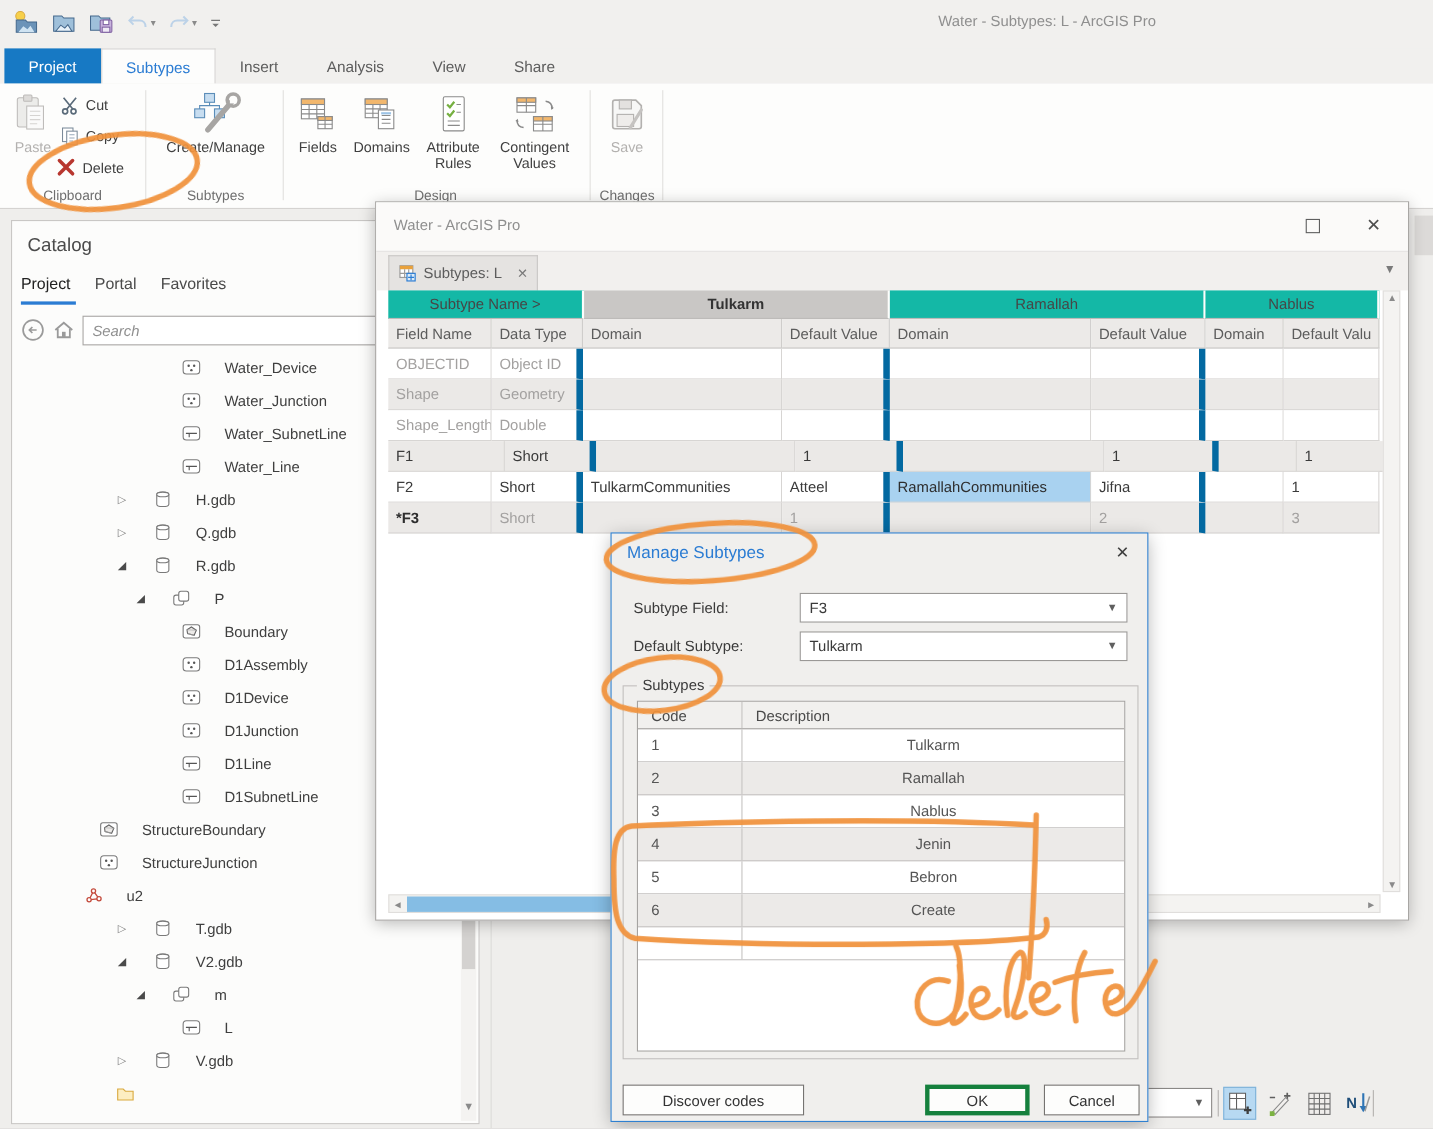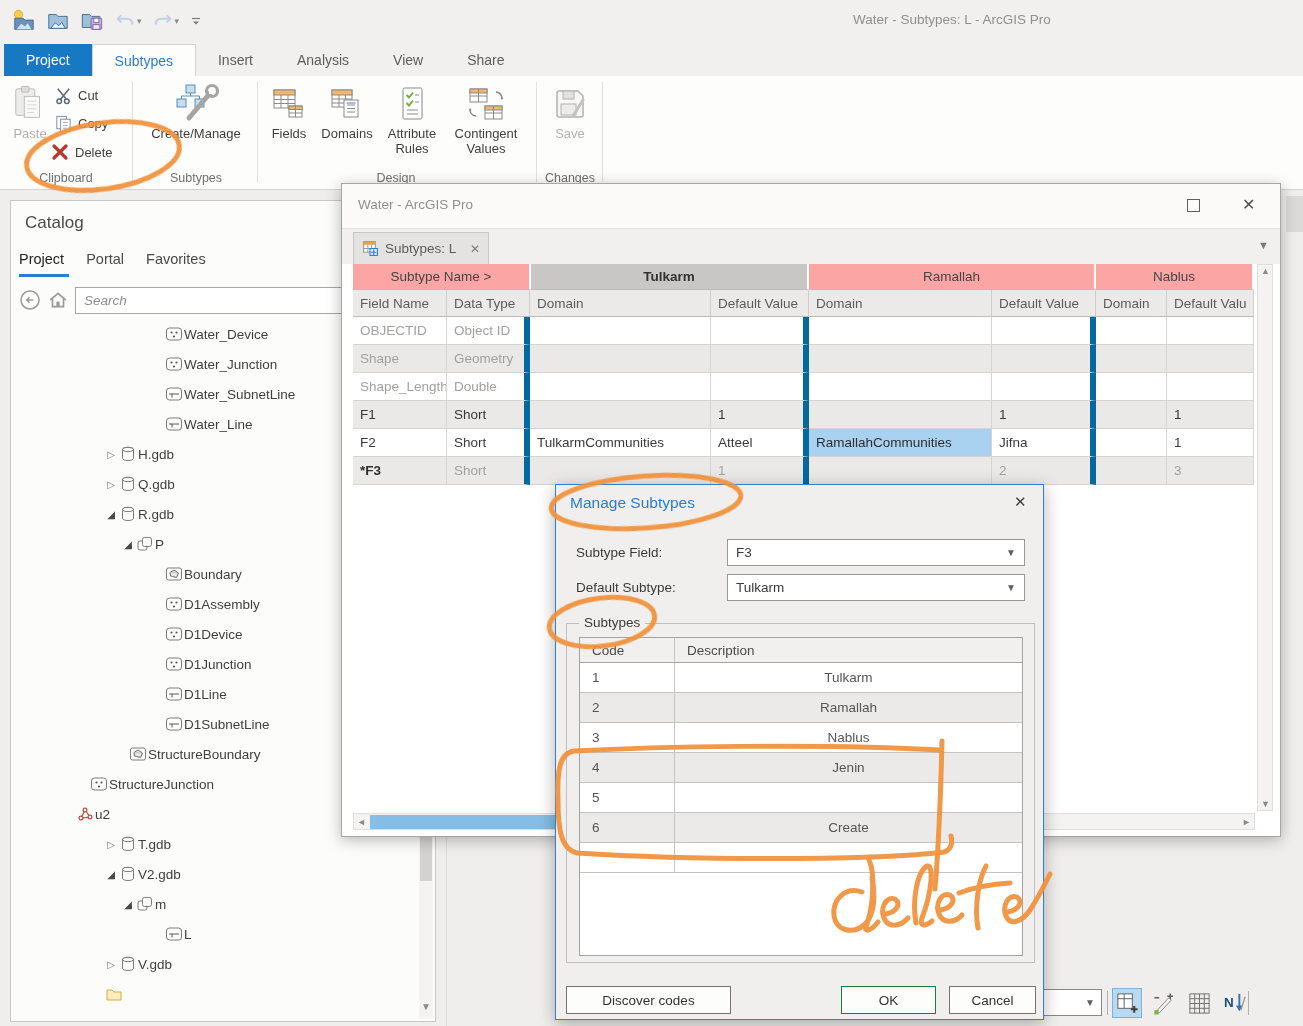--- a/index.html
+++ b/index.html
@@ -30,21 +30,21 @@
   
   .catalog{position:absolute;left:10px;top:200px;width:426px;height:822px;background:#fcfcfb;border:1px solid #c9c7c5;}
   .cat-title{position:absolute;left:14px;top:12px;font-size:17px;color:#4a4a4a;}
   .cat-tabs{position:absolute;left:8px;top:50px;display:flex;gap:22px;font-size:14.5px;color:#4a4a4a;}
   .cat-tab.sel{color:#222;}
   .cat-underline{position:absolute;left:8px;top:73px;width:50px;height:3px;background:#2b7cd3;}
   .cat-search{position:absolute;left:64px;top:86px;width:344px;height:27px;border:1px solid #a8a6a4;background:#fff;font-family:"Liberation Sans",sans-serif;font-size:13.5px;padding:0 8px;color:#444;}
   .cat-search::placeholder{font-style:italic;color:#8f8f8f;}
   .cat-nav{position:absolute;top:88px;display:flex;}
   .tree{position:absolute;left:0;top:118px;width:408px;height:704px;overflow:hidden;}
-  .tree-row{height:30px;display:flex;align-items:center;gap:0;font-size:13.5px;color:#3f3f3f;white-space:nowrap;}
+  .tree-row{height:30px;display:flex;align-items:center;gap:20px;font-size:13.5px;color:#3f3f3f;white-space:nowrap;}
   .expander{width:14px;font-size:10px;color:#7a7a7a;text-align:center;flex:none;}
   .expander.expanded{color:#4a4a4a;}
   .tree-row .icon{width:20px;flex:none;}
   .cat-scroll{position:absolute;right:2px;top:118px;width:14px;height:700px;background:#f4f3f1;}
   .cat-thumb{position:absolute;left:1px;top:2px;width:12px;height:560px;background:#d4d2d0;}
   .cat-downarrow{position:absolute;right:2px;top:820px;width:14px;font-size:10px;color:#8a8a8a;text-align:center;top:800px;}
 
   .dock-sep{position:absolute;left:446px;top:190px;width:1px;height:836px;background:#dddcda;}
   .right-strip-block{position:absolute;left:1286px;top:196px;width:17px;height:36px;background:#dcdad8;}
 
@@ -53,21 +53,21 @@
   .ww-titlebar{position:absolute;left:0;top:0;width:100%;height:45px;background:#fbfaf9;border-bottom:1px solid #e4e2e0;}
   .ww-title{position:absolute;left:16px;top:13px;font-size:13.5px;color:#8f8f8f;}
   .ww-max{position:absolute;left:845px;top:15px;width:13px;height:13px;border:1.5px solid #5f5f5f;}
   .ww-close{position:absolute;left:900px;top:11px;font-size:16px;color:#4f4f4f;}
   .ww-tabstrip{position:absolute;left:0;top:45px;width:100%;height:35px;background:#f2f0ee;}
   .ww-tab{position:absolute;left:11px;top:3px;width:136px;height:32px;background:#e5e3e1;border:1px solid #c9c7c5;border-bottom:none;display:flex;align-items:center;gap:6px;padding:0 8px;font-size:13.5px;color:#5c5c5c;}
   .ww-tab-close{margin-left:auto;font-size:12px;color:#7a7a7a;}
   .ww-caret{position:absolute;left:916px;top:10px;font-size:11px;color:#7a7a7a;}
   .wtable{position:absolute;left:11px;top:80px;}
   .gh-row{display:flex;}
-  .gh{height:26px;line-height:26px;text-align:center;font-size:13.5px;color:#464646;background:#fca5a5;border-right:2px solid #fdfdfc;border-bottom:1px solid #bdbbb9;overflow:hidden;white-space:nowrap;}
+  .gh{height:26px;line-height:26px;text-align:center;font-size:13.5px;color:#464646;background:#14b8a6;border-right:2px solid #fdfdfc;border-bottom:1px solid #bdbbb9;overflow:hidden;white-space:nowrap;}
   .gh.bold{font-weight:bold;background:#c9c7c5;color:#333;}
   .ch-row{display:flex;}
   .ch{height:27px;line-height:27px;padding-left:7px;font-size:13.5px;color:#5c5c5c;background:#eceae8;border-right:1px solid #cfcdcb;border-bottom:1px solid #bdbbb9;overflow:hidden;white-space:nowrap;}
   .trow{display:flex;}
   .cell{height:28px;line-height:28px;padding-left:7px;font-size:13.5px;border-right:1px solid #d7d5d3;border-bottom:1px solid #d7d5d3;overflow:hidden;white-space:nowrap;background:#fff;}
   .trow.zebra .cell{background:#ebe9e7;}
   .cell.gsep{border-right:6px solid #0369a1;}
   .cell.muted{color:#a3a1a0;}
   .cell.dark{color:#3a3a3a;}
   .cell.boldcell{font-weight:bold;color:#2e2e2e;}
@@ -88,21 +88,21 @@
   .groupbox-label{position:absolute;left:12px;top:-9px;background:#f0efed;padding:0 5px;font-size:13.5px;color:#3a3a3a;}
   .dtable{position:absolute;left:12px;top:13px;width:444px;height:319px;background:#fff;border:1px solid #a5a3a1;overflow:hidden;}
   .dhead{display:flex;height:25px;background:#f1f0ee;border-bottom:1px solid #a5a3a1;font-size:13.5px;color:#4a4a4a;align-items:center;}
   .dhead .dcode{padding-left:12px;width:95px;border-right:1px solid #c6c4c2;height:100%;display:flex;align-items:center;}
   .dhead .ddesc{padding-left:12px;}
   .drow{display:flex;height:30px;border-bottom:1px solid #c6c4c2;font-size:13.5px;color:#555;}
   .drow.alt{background:#eceae8;}
   .drow .dcode{width:95px;border-right:1px solid #c6c4c2;display:flex;align-items:center;padding-left:12px;}
   .drow .ddesc{flex:1;display:flex;align-items:center;justify-content:center;}
   .dlg-btn{position:absolute;height:28px;background:#fdfdfc;border:1px solid #757371;font-size:13.5px;color:#333;display:flex;align-items:center;justify-content:center;}
-  .dlg-btn.primary{border:1px solid #15803d;}
+  .dlg-btn.primary{border:4px solid #15803d;}
 
   
   .bt-combo{position:absolute;left:1020px;top:989px;width:82px;height:27px;background:#fff;border:1px solid #8a8886;display:flex;align-items:center;}
   .bt-combo .caret{margin-left:auto;font-size:10px;color:#5f5f5f;padding-right:6px;}
   .bt-sep{position:absolute;top:991px;width:1px;height:24px;background:#b3b1af;}
   .bt-icons{position:absolute;left:1112px;top:988px;display:flex;gap:6px;align-items:center;}
   .bt-btn{width:30px;height:30px;display:flex;align-items:center;justify-content:center;}
   .bt-btn.active{background:#b7d9f2;border:1px solid #7fb2d9;}
 
   .annot{position:absolute;left:0;top:0;pointer-events:none;z-index:50;}
@@ -474,21 +474,21 @@
         </div>
         <div class="tree-row" style="padding-left:153px">
           <span class="icon" style="width:20px">
             <svg width="18" height="18" viewBox="0 0 18 18">
               <rect x="1.5" y="3" width="15" height="12" rx="3" fill="#fff" stroke="#7a7a7a"></rect>
               <path d="M4 9h10M7 9v3.5" fill="none" stroke="#555"></path>
             </svg>
           </span>
           <span class="tree-label">D1SubnetLine</span>
         </div>
-        <div class="tree-row" style="padding-left:117px">
+        <div class="tree-row" style="padding-left:78px">
           <span class="icon" style="width:20px">
             <svg width="18" height="18" viewBox="0 0 18 18">
               <rect x="1.5" y="3" width="15" height="12" rx="2" fill="#fff" stroke="#7a7a7a"></rect>
               <path d="M5 7.5l4-2.5 4.5 3-2 4.5L5.5 11z" fill="#eceae8" stroke="#666"></path>
               <path d="M5 7.5L13.5 8M5.5 11l6 1.5" stroke="#aaa" stroke-width=".6"></path>
             </svg>
           </span>
           <span class="tree-label">StructureBoundary</span>
         </div>
         <div class="tree-row" style="padding-left:78px">
@@ -640,21 +640,21 @@
           <div class="cell muted" style="width:94px">Shape_Length</div>
           <div class="cell gsep muted" style="width:83px">Double</div>
           <div class="cell muted" style="width:181px"></div>
           <div class="cell gsep muted" style="width:98px"></div>
           <div class="cell muted" style="width:183px"></div>
           <div class="cell gsep muted" style="width:104px"></div>
           <div class="cell muted" style="width:71px"></div>
           <div class="cell muted" style="width:87px"></div>
         </div>
         <div class="trow zebra">
-          <div class="cell dark" style="width:94px">F1</div>
+          <div class="cell dark" style="width:106px">F1</div>
           <div class="cell gsep dark" style="width:83px">Short</div>
           <div class="cell dark" style="width:181px"></div>
           <div class="cell gsep dark" style="width:98px">1</div>
           <div class="cell dark" style="width:183px"></div>
           <div class="cell gsep dark" style="width:104px">1</div>
           <div class="cell dark" style="width:71px"></div>
           <div class="cell dark" style="width:87px">1</div>
         </div>
         <div class="trow">
           <div class="cell dark" style="width:94px">F2</div>
@@ -765,20 +765,21 @@
             <div class="drow">
               <span class="dcode">3</span>
               <span class="ddesc">Nablus</span>
             </div>
             <div class="drow alt">
               <span class="dcode">4</span>
               <span class="ddesc">Jenin</span>
             </div>
             <div class="drow">
               <span class="dcode">5</span>
+              <span class="ddesc">Bebron</span>
             </div>
             <div class="drow alt">
               <span class="dcode">6</span>
               <span class="ddesc">Create</span>
             </div>
             <div class="drow">
               <span class="dcode"></span>
               <span class="ddesc"></span>
             </div>
           </div>

